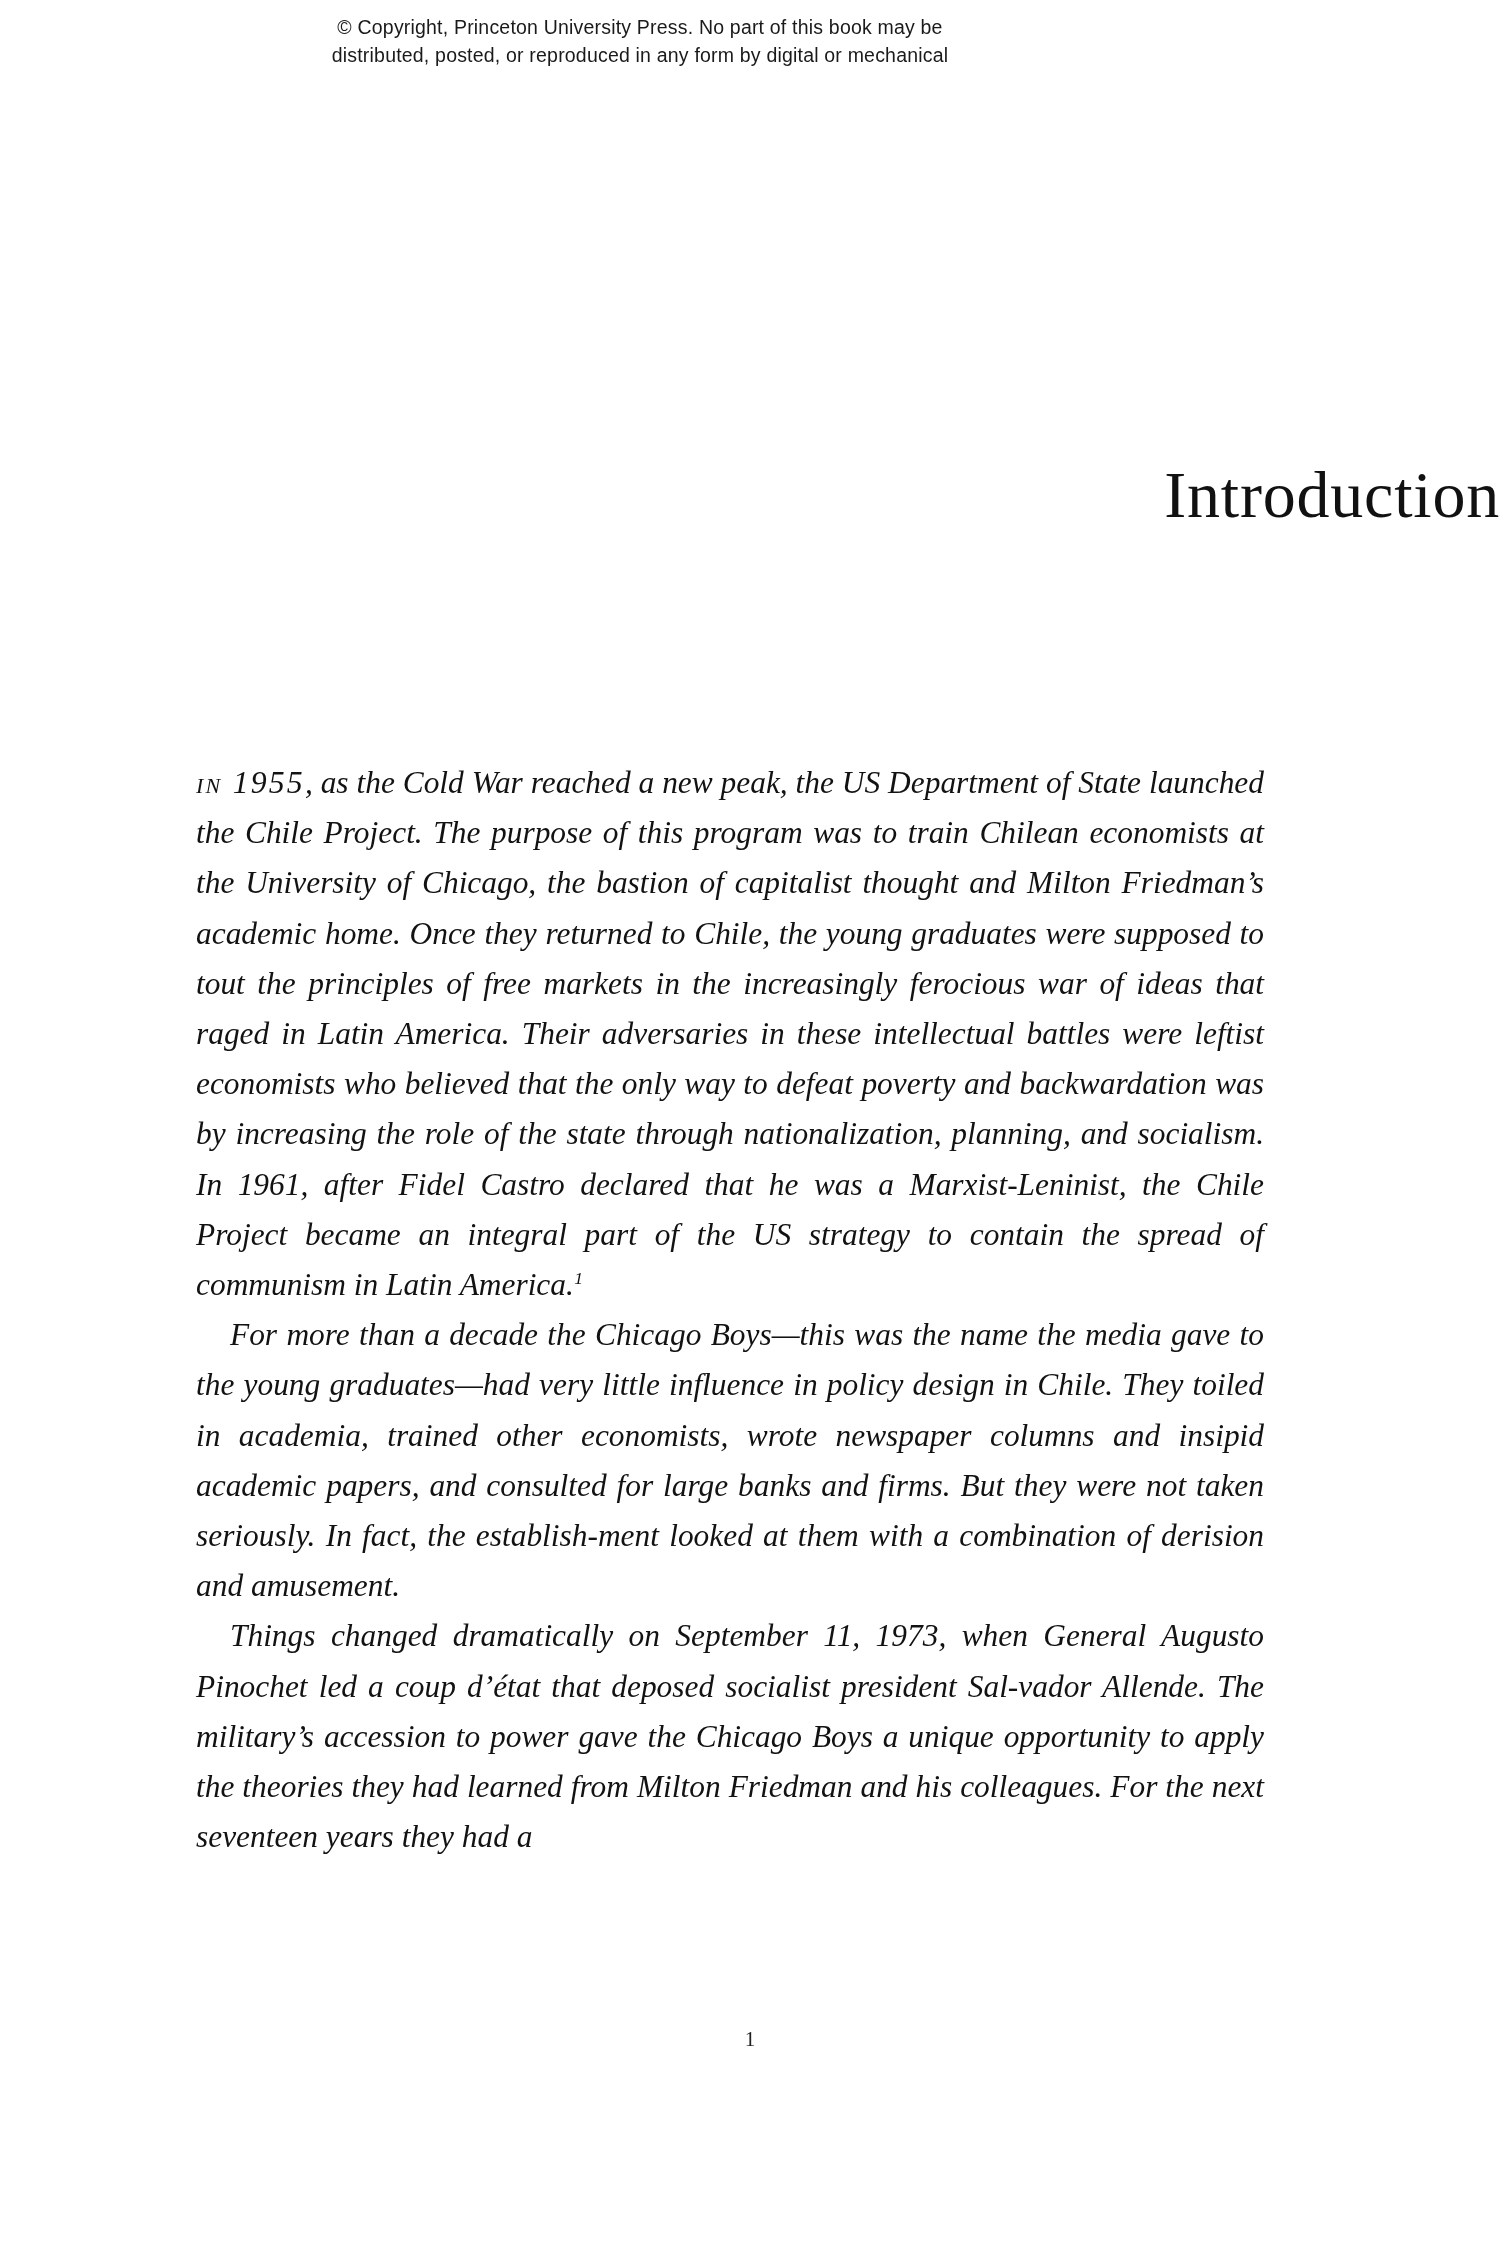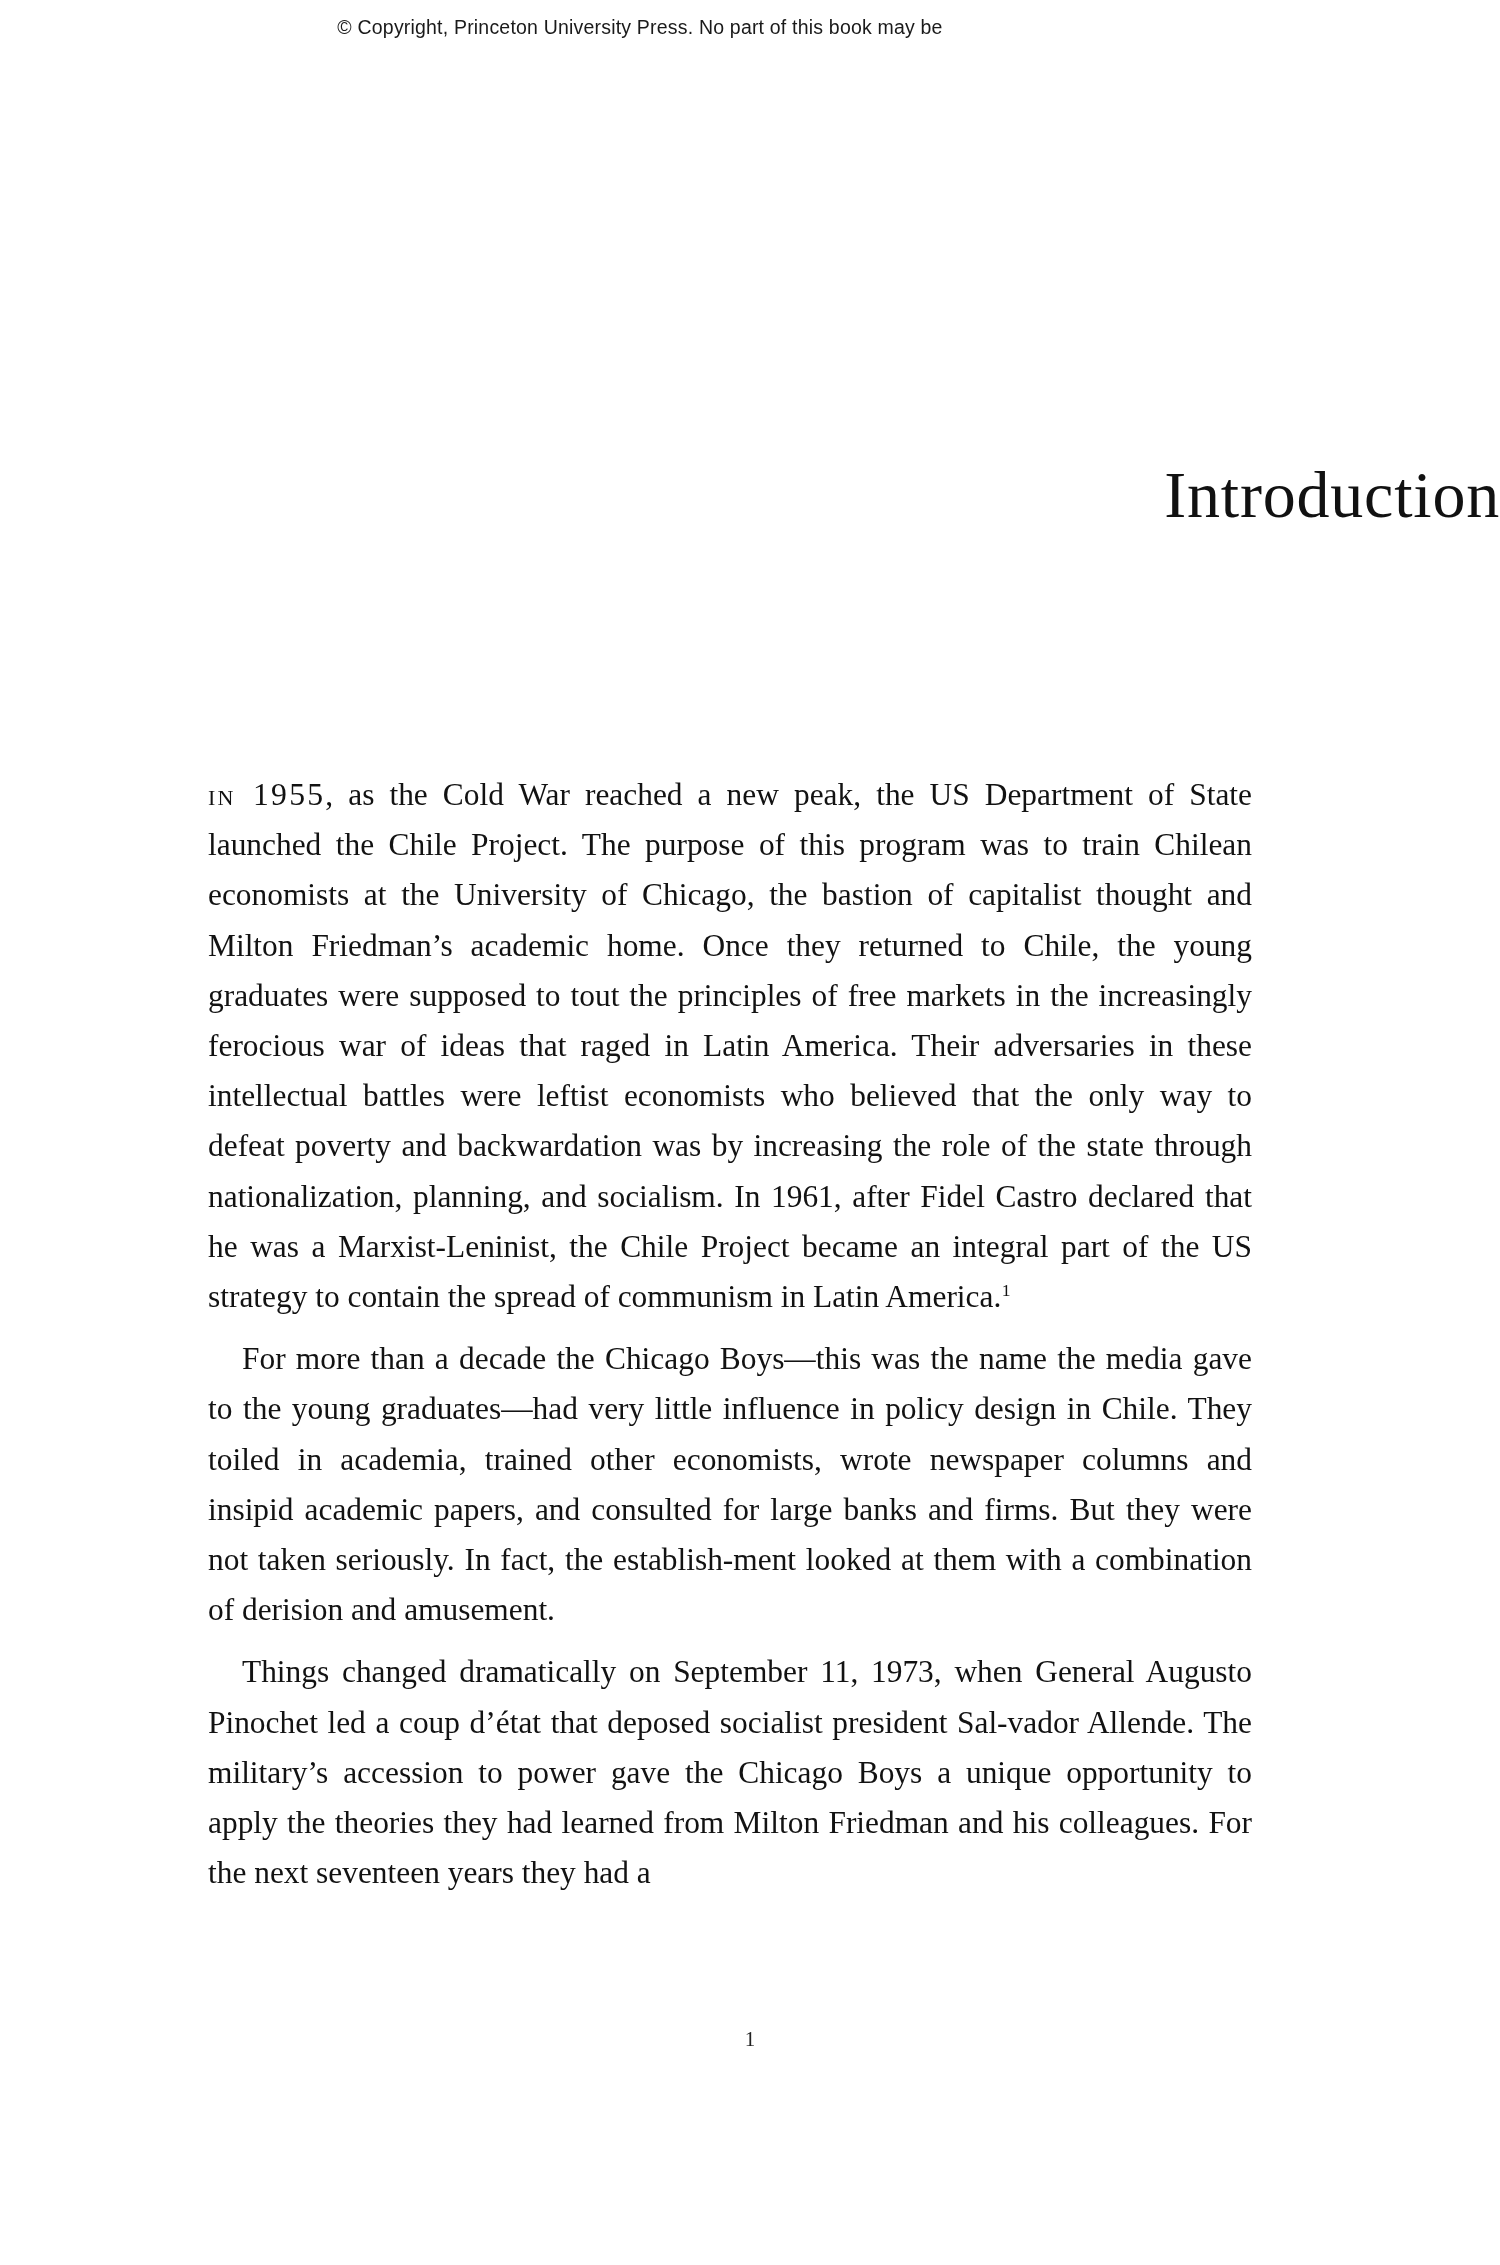--- a/index.html
+++ b/index.html
@@ -58,23 +58,24 @@
     width: 1068px;
     font-family: "Liberation Serif", "DejaVu Serif", serif;
     font-size: 31.4px;
     line-height: 50.2px;
     color: #121212;
     text-align: justify;
     text-justify: inter-word;
   }
 
   .body-block p {
-    margin: 12px;
+    margin: 0;
     text-indent: 0;
     hyphens: manual;
+    font-style: italic;
   }
   .body-block p + p {
     text-indent: 34px;
   }
 
   .smallcaps-opener {
     font-variant: small-caps;
     text-transform: lowercase;
     letter-spacing: 0.07em;
     font-size: 1.01em;
@@ -112,20 +113,21 @@
     letter-spacing: 0.005em;
   }
 </style>
 </head>
 <body>
 
 <div class="page">
 
   <div class="copyright-notice">
     <span class="cline">© Copyright, Princeton University Press. No part of this book may be</span>
+    <span class="cline">distributed, posted, or reproduced in any form by digital or mechanical</span>
   </div>
 
   <h1 class="chapter-title">Introduction</h1>
 
   <div class="body-block">
 
     <p><span class="smallcaps-opener">IN 1955</span><span>, as the Cold War reached a new peak, the US Department of State launched the Chile Project. The purpose of this program was to train Chilean economists at the University of Chicago, the bastion of capitalist thought and Milton Friedman’s academic home. Once they returned to Chile, the young graduates were supposed to tout the principles of free markets in the increasingly ferocious war of ideas that raged in Latin America. Their adversaries in these intellectual battles were leftist economists who believed that the only way to defeat poverty and backwardation was by increasing the role of the state through nationalization, planning, and socialism. In 1961, after Fidel Castro declared that he was a Marxist-Leninist, the Chile Project became an integral part of the US strategy to contain the spread of communism in Latin America.</span><sup class="footnote-ref">1</sup></p>
 
     <p>For more than a decade the Chicago Boys—this was the name the media gave to the young graduates—had very little influence in policy design in Chile. They toiled in academia, trained other economists, wrote newspaper columns and insipid academic papers, and consulted for large banks and firms. But they were not taken seriously. In fact, the establish-ment looked at them with a combination of derision and amusement.</p>
 

